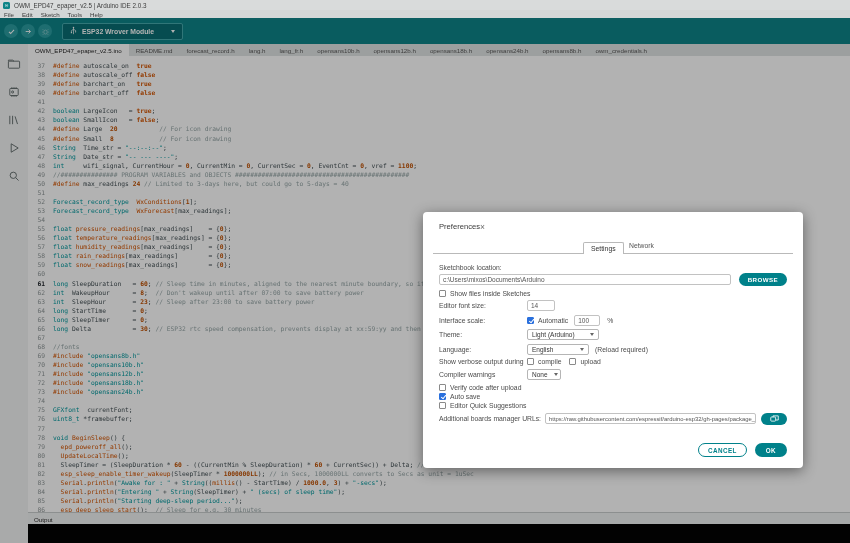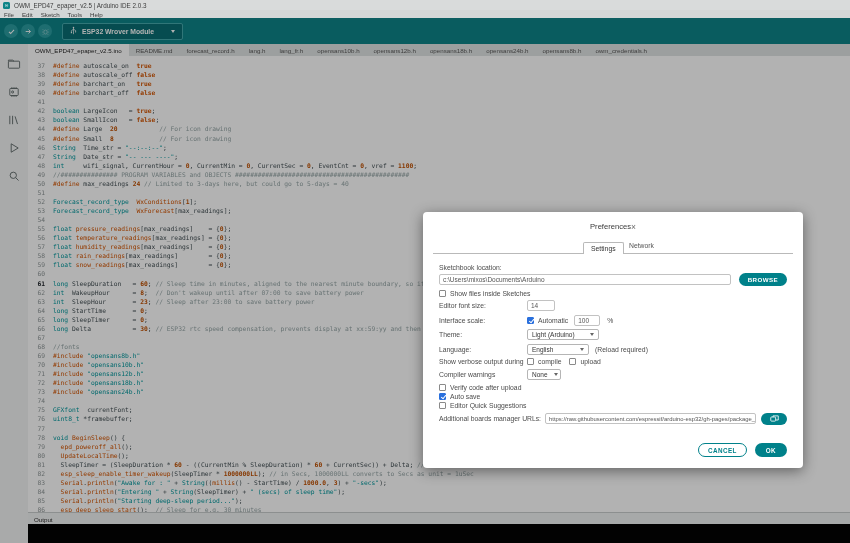--- a/index.html
+++ b/index.html
@@ -51,21 +51,21 @@
   .code .cmt{color:#95a5a6;}
   
   .outhdr{position:absolute;left:28px;top:512px;width:822px;height:12px;background:#f0f2f2;
           border-top:1px solid #c9cdcd;display:flex;align-items:center;font-size:6.2px;color:#2e2e2e;}
   .outhdr span{margin-left:6px;}
   .console{position:absolute;left:28px;top:524px;width:822px;height:19px;background:#030303;}
   
   .overlay{position:absolute;left:0;top:18px;width:850px;height:525px;background:rgba(0,0,0,.30);z-index:40;}
   .dialog{position:absolute;left:423px;top:212px;width:380px;height:256px;background:#ffffff;z-index:50;
           border-radius:4px;box-shadow:0 3px 14px rgba(0,0,0,.45);font-size:6.8px;color:#4c4c4c;box-sizing:border-box;}
-  .dlg-head{display:flex;align-items:center;justify-content:center;padding:10px 16px 0 16px;}
+  .dlg-head{display:flex;align-items:center;justify-content:flex-start;padding:10px 16px 0 16px;}
   .dlg-title{font-size:7.6px;color:#383838;}
   .dlg-close{font-size:8.5px;color:#6a6a6a;line-height:8px;}
   .dlg-tabs{position:relative;margin:9px 10px 0 10px;height:13px;border-bottom:1px solid #b9b9b9;}
   .dtab-active{position:absolute;left:150px;bottom:-1px;background:#fff;border:1px solid #b9b9b9;border-bottom:none;
           border-radius:2px 2px 0 0;padding:2px 7px 2.5px 7px;color:#333;}
   .dtab{position:absolute;left:189px;bottom:2px;color:#555;padding:2px 7px;}
   .dlg-body{padding:5px 16px 0 16px;}
   .frow{display:flex;align-items:center;margin-top:3.5px;}
   .frow .lbl{width:88px;flex:none;}
   .inp{border:1px solid #c2c2c2;border-radius:2px;background:#fff;font-size:6.5px;color:#555;

